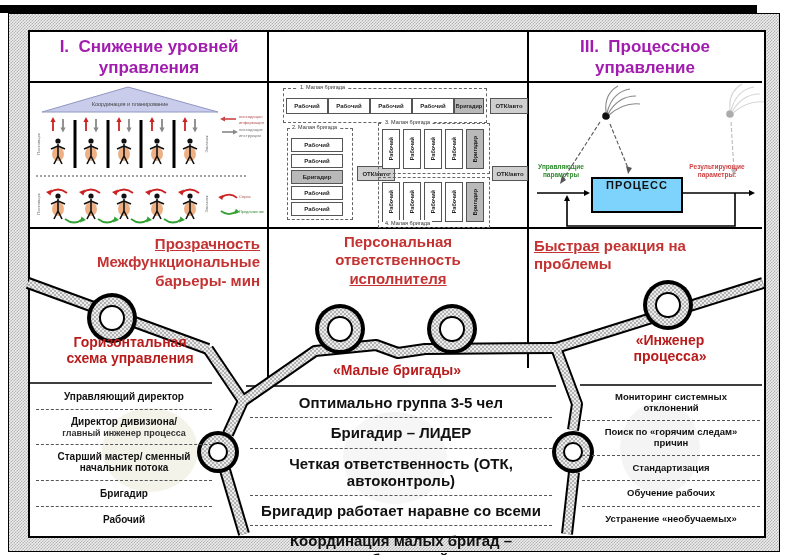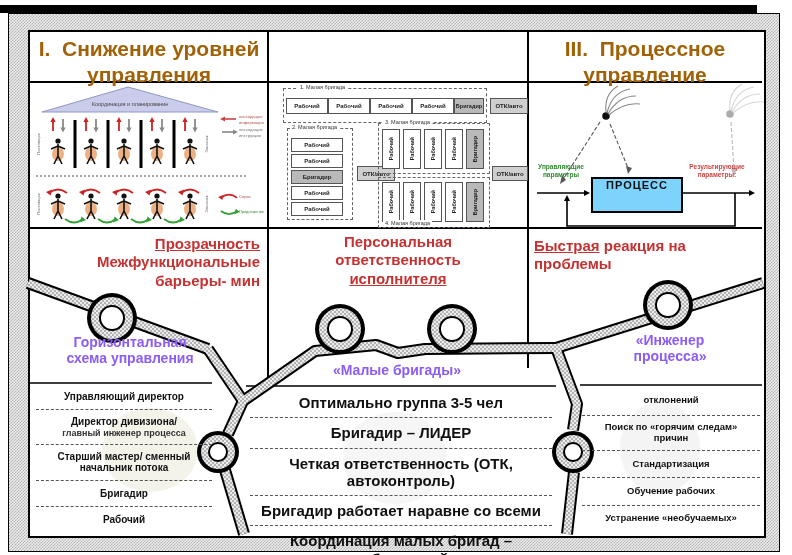--- a/index.html
+++ b/index.html
@@ -9,24 +9,24 @@
   #frame{position:absolute;left:8px;top:13px;width:770px;height:537px;border:1px solid #000;
          background-color:#ededed;
          background-image:
            linear-gradient(45deg,#b3b3b3 25%,transparent 25%,transparent 75%,#b3b3b3 75%),
            linear-gradient(45deg,#b3b3b3 25%,transparent 25%,transparent 75%,#b3b3b3 75%);
          background-size:3px 3px;background-position:0 0,1.5px 1.5px;}
   #content{position:absolute;left:28px;top:30px;width:734px;height:504px;background:#fff;border:2px solid #000;}
   #topbar{position:absolute;left:0;top:5px;width:757px;height:8px;background:#000;}
   #topnotch{position:absolute;left:212px;top:13px;width:7px;height:5px;background:#000;}
   svg#ovl{position:absolute;left:0;top:0;font-family:"Liberation Sans",sans-serif;}
-  .ptitle{position:absolute;color:#a16207;font-weight:bold;font-size:21px;line-height:1.25;text-align:center;}
+  .ptitle{position:absolute;color:#a21caf;font-weight:bold;font-size:17px;line-height:1.25;text-align:center;}
   .stmt{position:absolute;color:#c43232;font-weight:bold;font-size:15px;line-height:1.22;}
   .u{text-decoration:underline;}
-  .pctitle{position:absolute;color:#8b5cf6;font-weight:bold;font-size:14px;line-height:1.15;text-align:center;}
+  .pctitle{position:absolute;color:#b91c1c;font-weight:bold;font-size:14px;line-height:1.15;text-align:center;}
   .plist{position:absolute;display:flex;flex-direction:column;color:#111;font-weight:bold;text-align:center;}
   .plist .row{flex:1;display:flex;flex-direction:column;justify-content:center;line-height:1.15;padding:6px 0;}
   .plist .row + .row{border-top:1px dashed #555;}
   #list-left{left:36px;top:384px;width:176px;height:148px;font-size:10px;}
   #list-center{left:250px;top:388px;width:302px;height:144px;font-size:15px;}
   #list-right{left:582px;top:386px;width:178px;height:146px;font-size:9.5px;}
   .sub{font-weight:600;font-size:9px;color:#333;}
   
   .dash{position:absolute;border:1px dashed #666;}
   .bx{position:absolute;border:1px solid #555;background:#fff;color:#222;font-size:6px;font-weight:bold;
@@ -381,20 +381,21 @@
         <span>Бригадир работает наравне со всеми</span>
       </div>
     <div class="row" style="flex:1.4;">
       <span>Координация малых бригад – работающий</span>
         <span>старший бригадир</span>
       </div>
   </div>
 
   <div id="list-right" class="plist">
     <div class="row" style="flex:1.2;">
+      <span>Мониторинг системных</span>
         <span>отклонений</span>
       </div>
     <div class="row" style="flex:1.2;">
       <span>Поиск по «горячим следам»</span>
         <span>причин</span>
       </div>
     <div class="row">
         <span>Стандартизация</span>
       </div>
     <div class="row">

